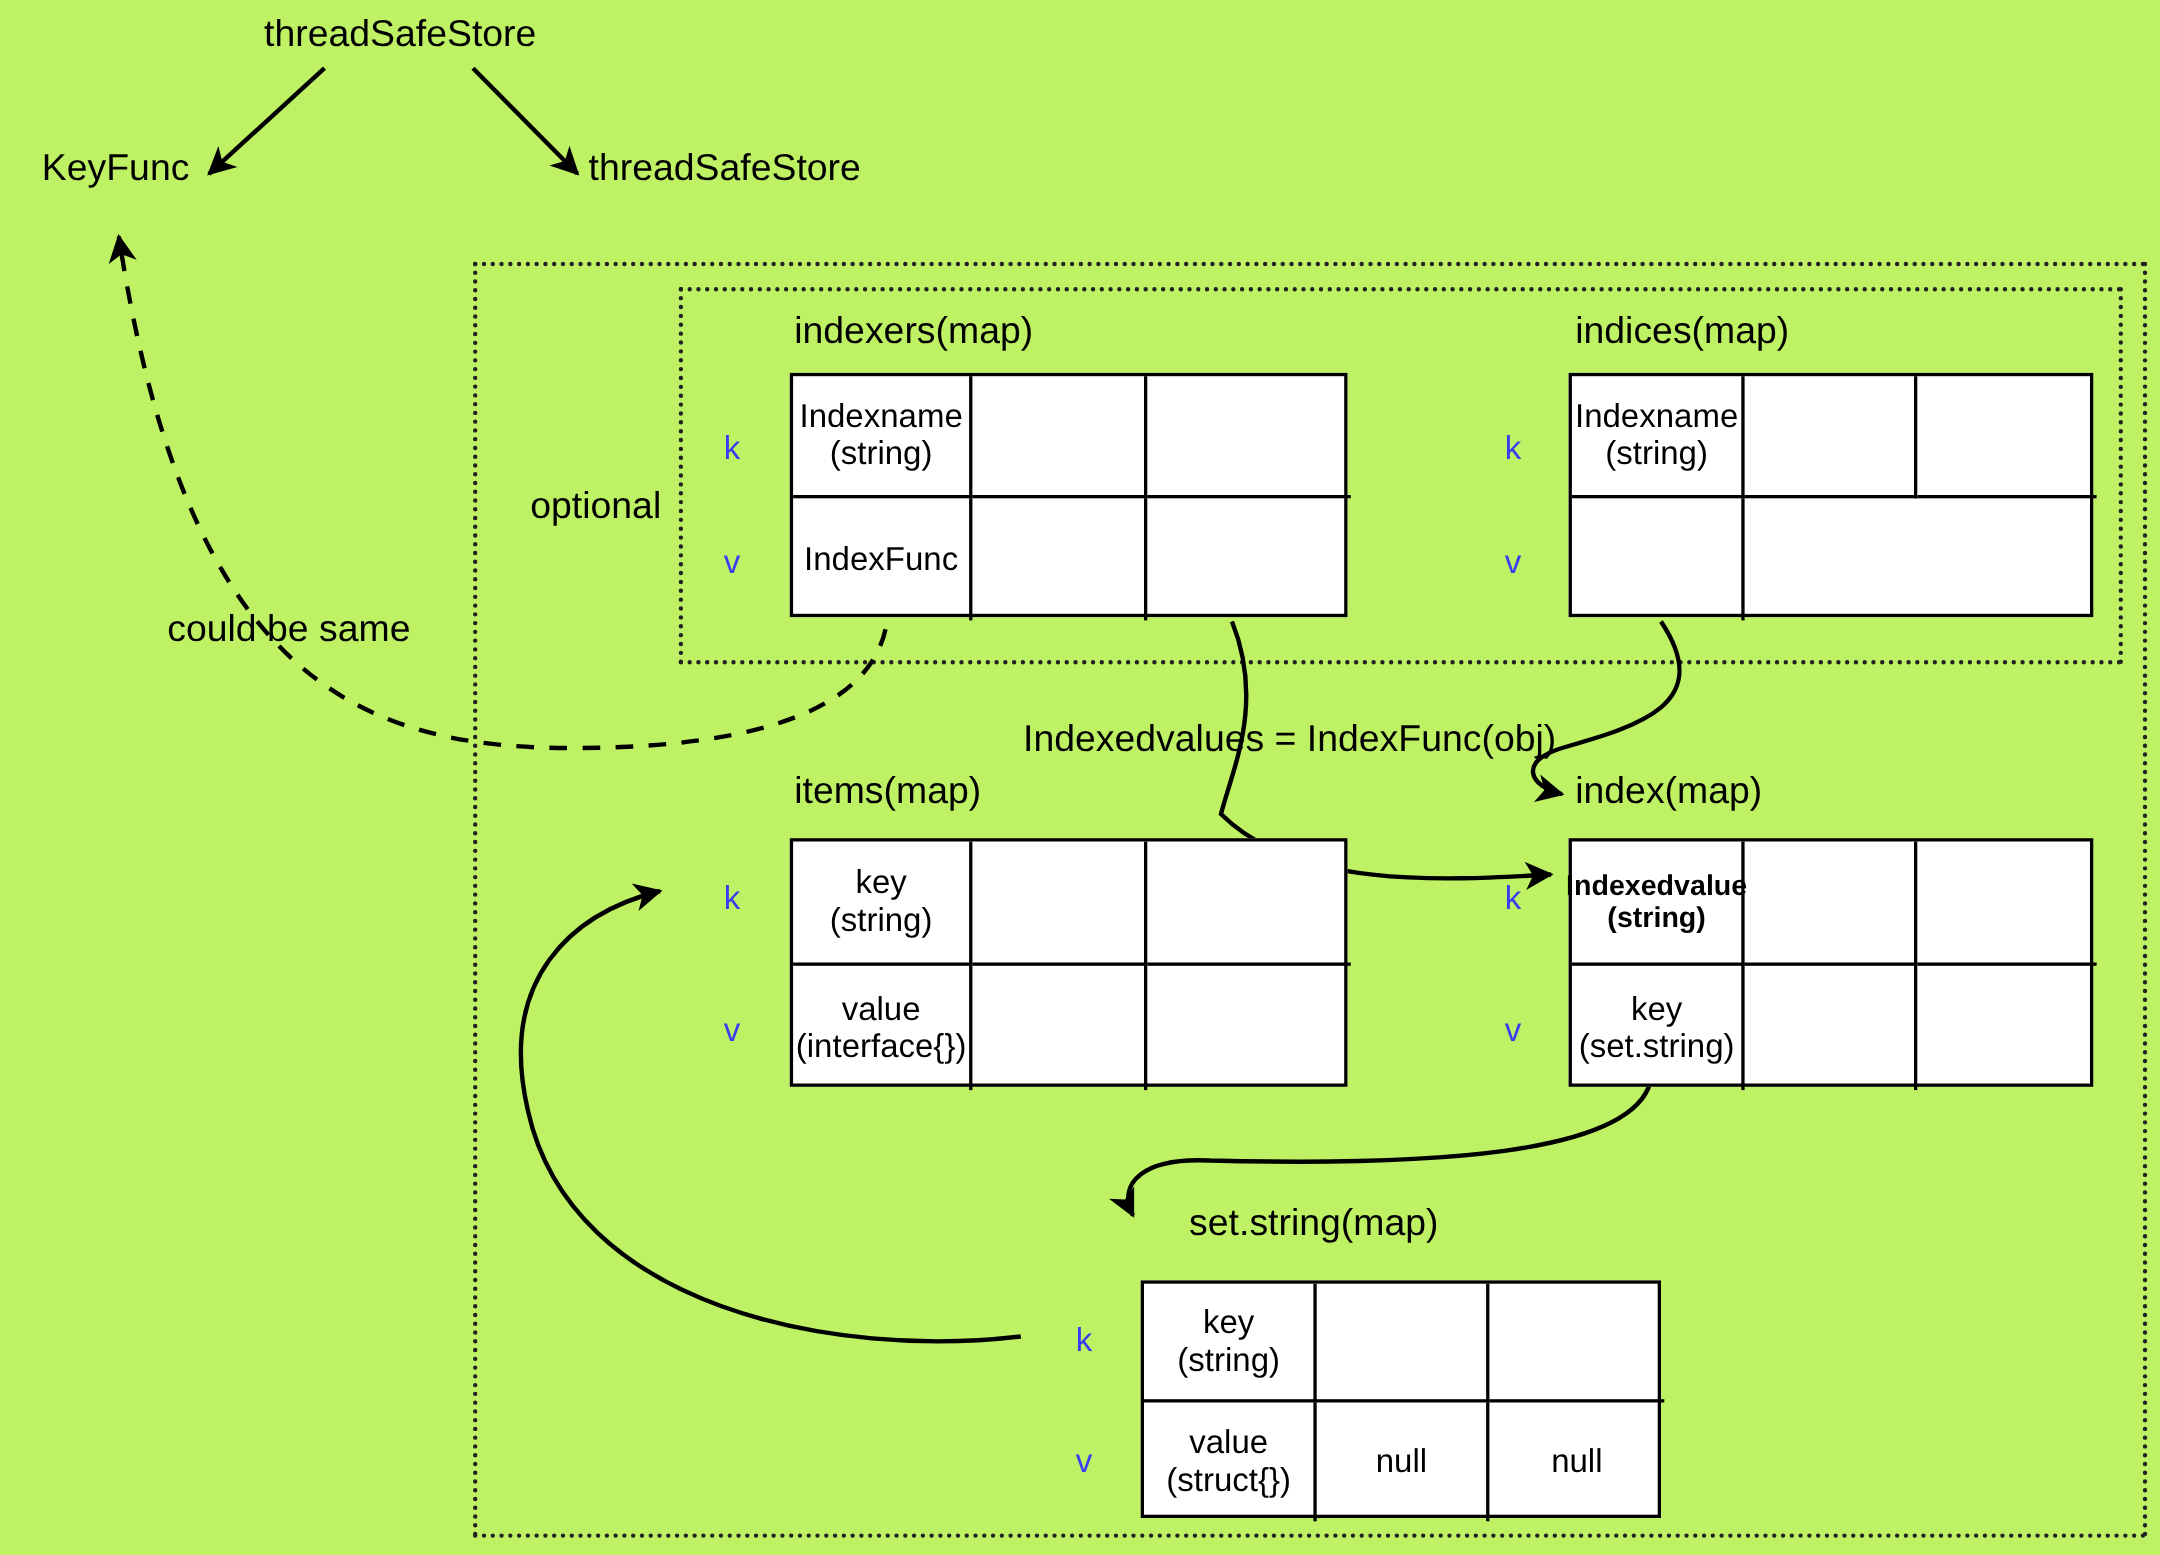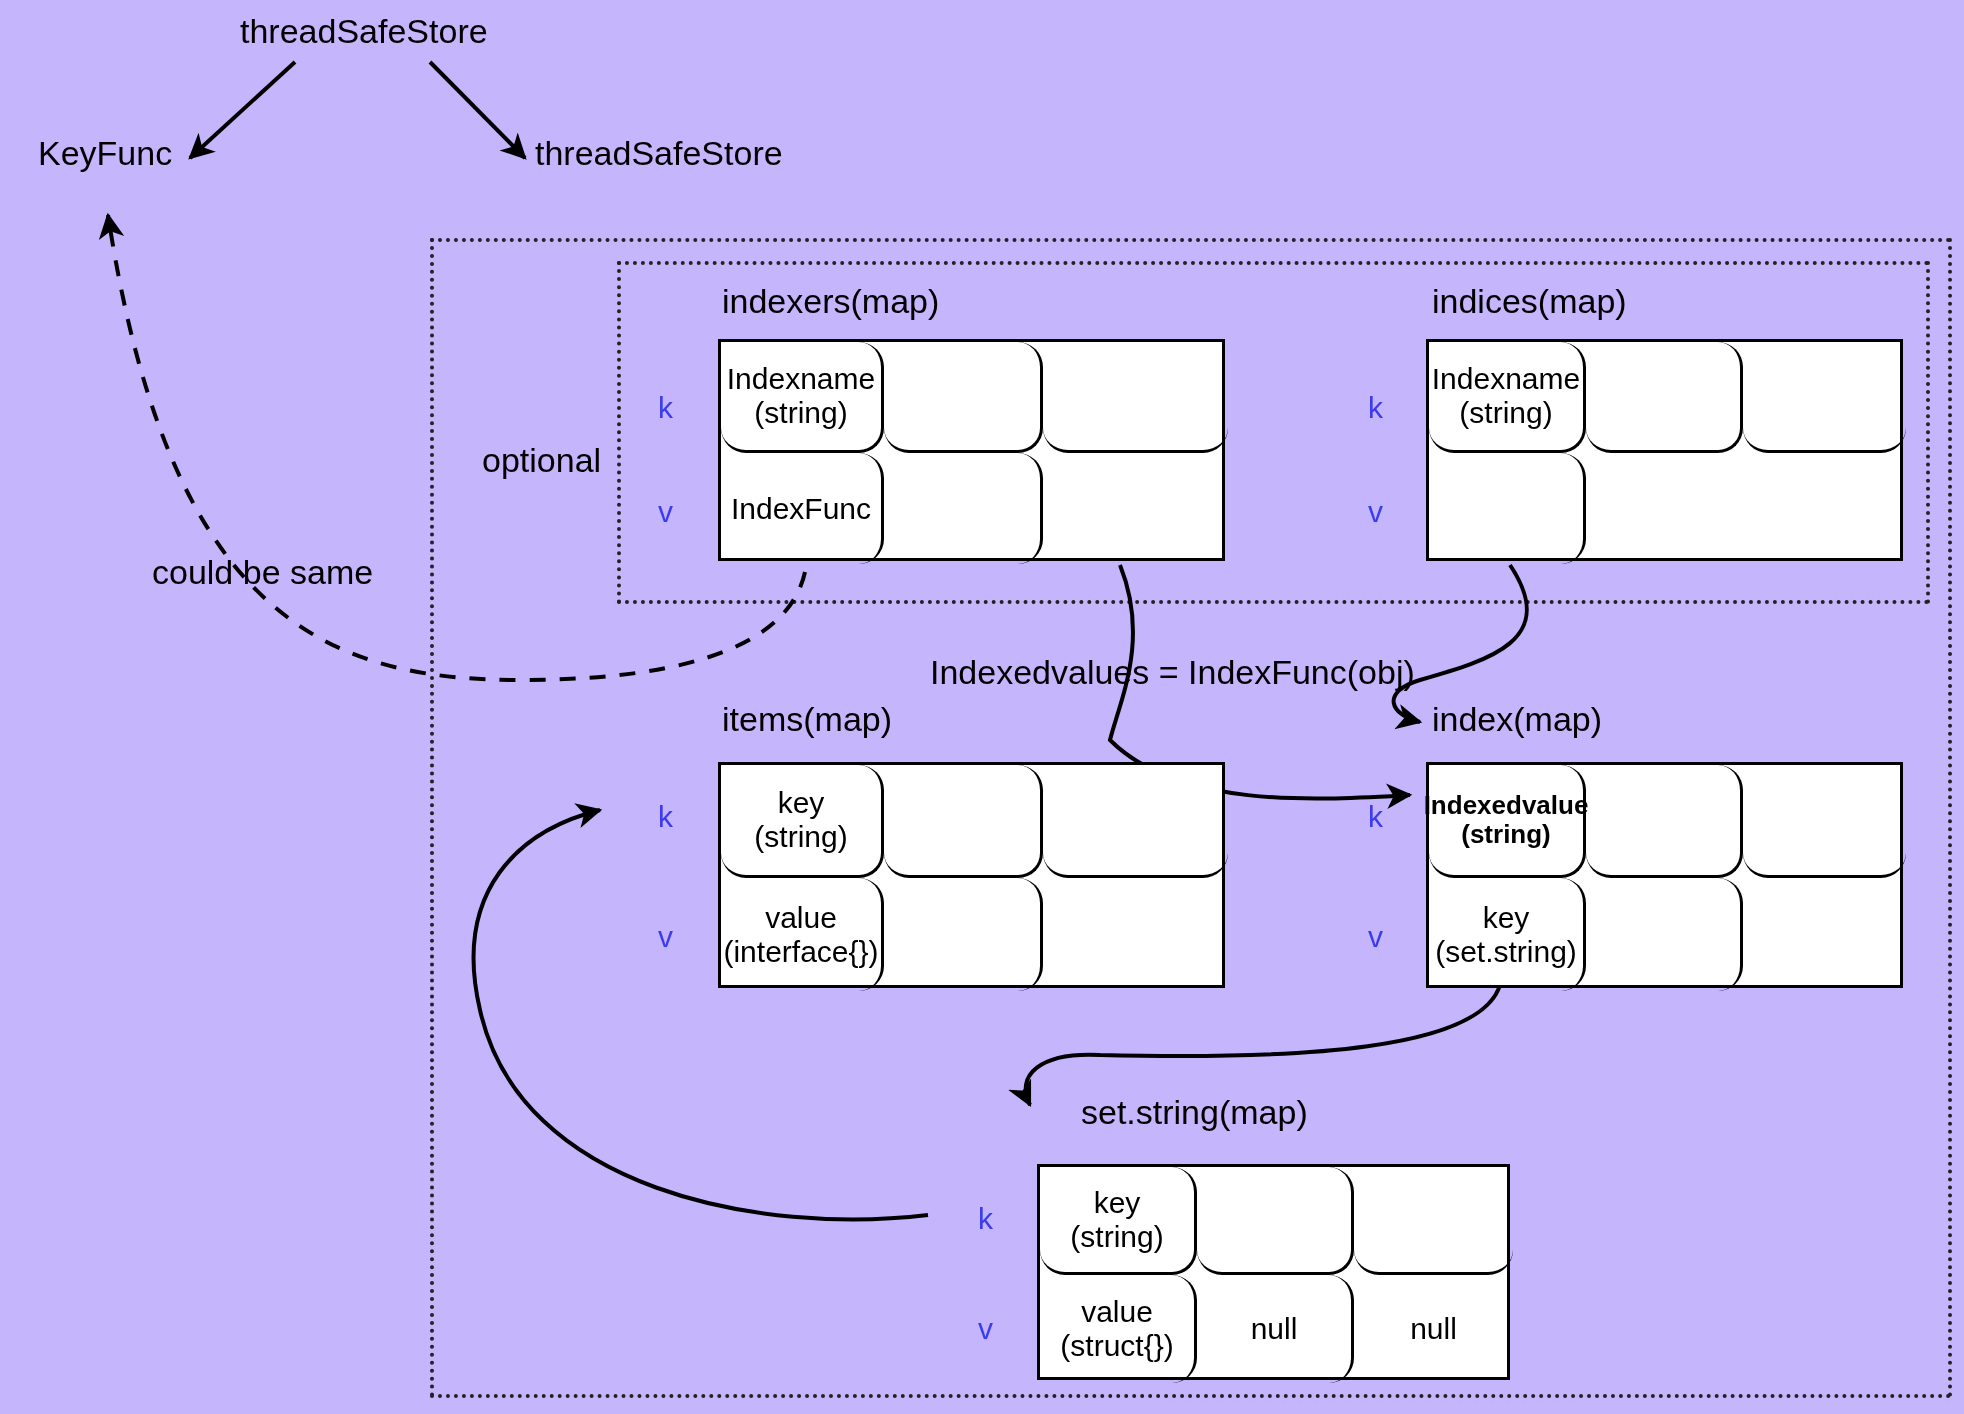--- a/index.html
+++ b/index.html
@@ -4,21 +4,21 @@
 <style>
   html, body {
     margin: 0;
     padding: 0;
     background: #ffffff;
   }
   #canvas {
     position: relative;
     width: 1964px;
     height: 1414px;
-    background: #c4b5fd;
+    background: #bef264;
     font-family: "Liberation Sans", sans-serif;
     overflow: hidden;
   }
   svg.layer {
     position: absolute;
     left: 0;
     top: 0;
     width: 1964px;
     height: 1414px;
     pointer-events: none;
@@ -50,21 +50,20 @@
     box-sizing: border-box;
     display: flex;
     align-items: center;
     justify-content: center;
     text-align: center;
     font-size: 30px;
     line-height: 1.12;
     color: #000;
     padding: 2px 4px;
     white-space: pre-line;
-    border-radius: 25px;
   }
   .maptable .cell.lastcol { border-right: none; }
   .maptable .cell.lastrow { border-bottom: none; }
   .maptable .cell.small { font-size: 26px; font-weight: bold; }
   .dotbox {
     position: absolute;
     border: 4px dotted #222222;
     box-sizing: border-box;
     background: transparent;
   }

